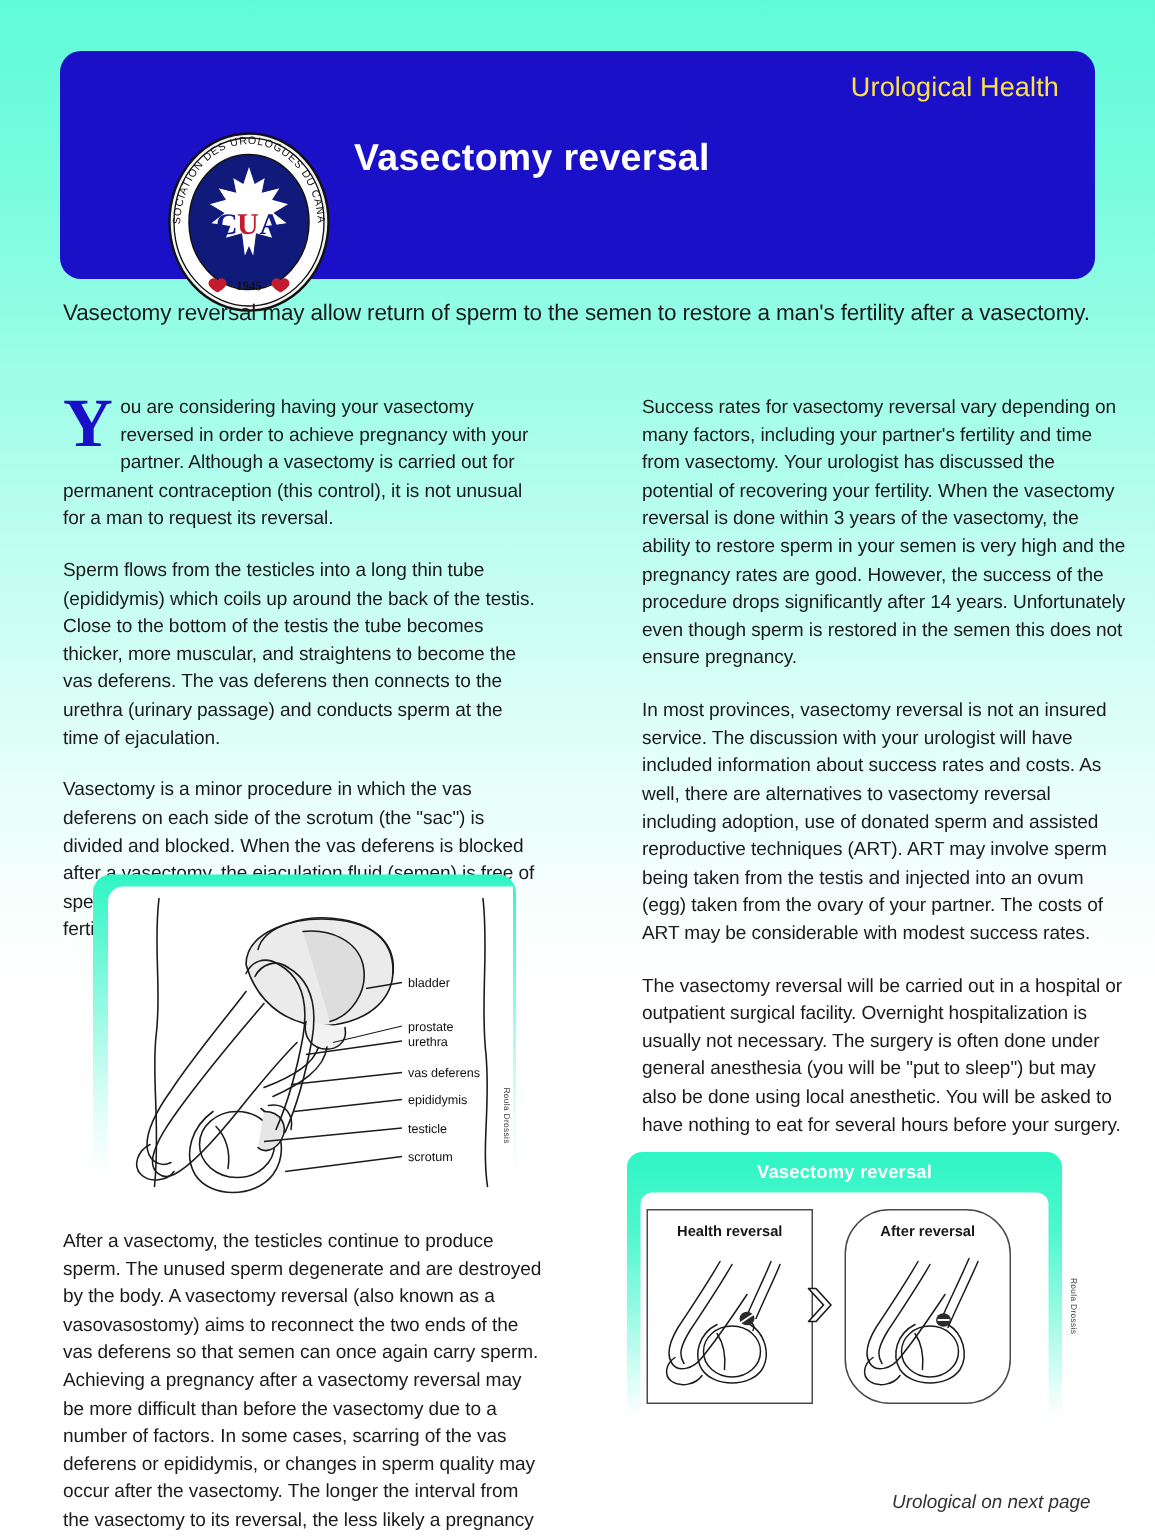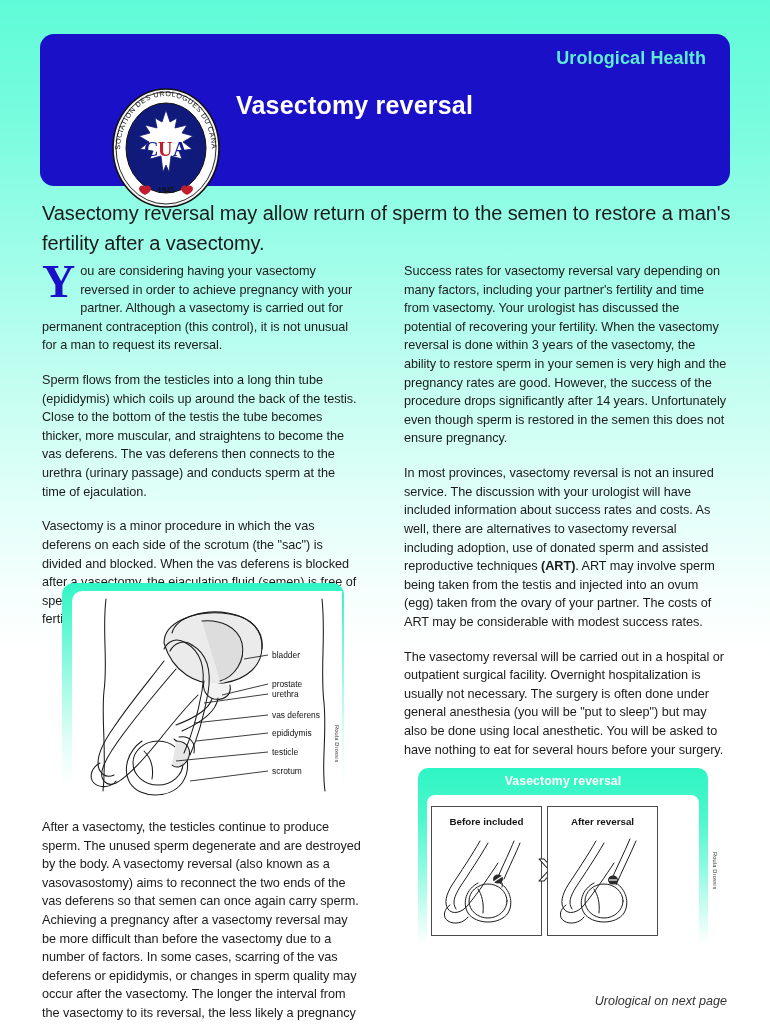--- a/index.html
+++ b/index.html
@@ -35,23 +35,23 @@
     top: 34px;
     width: 690px;
     height: 152px;
     background: #1a10c8;
     border-radius: 14px;
   }
   .header-kicker {
     position: absolute;
     right: 24px;
     top: 14px;
-    color: #5eead4;
+    color: #fde047;
     font-size: 18px;
-    font-weight: bold;
+    font-weight: normal;
     letter-spacing: 0.1px;
   }
   .header-title {
     position: absolute;
     left: 196px;
     top: 57px;
     color: #ffffff;
     font-size: 25px;
     font-weight: bold;
     letter-spacing: 0.2px;
@@ -66,48 +66,48 @@
     height: 124px;
   }
   .logo svg { display: block; }
 
   
   .intro {
     position: absolute;
     left: 42px;
     top: 198px;
     width: 690px;
-    font-size: 20px;
+    font-size: 15px;
     line-height: 1.52;
     color: #1a1a1a;
     letter-spacing: -0.1px;
   }
 
   
   .col-left {
     position: absolute;
     left: 42px;
     top: 262px;
     width: 320px;
   }
   .col-right {
     position: absolute;
-    left: 404px;
+    left: 428px;
     top: 262px;
     width: 324px;
   }
   p.body {
     margin: 0 0 16px 0;
     font-size: 12.7px;
     line-height: 1.465;
     color: #1b1b1b;
     letter-spacing: -0.05px;
   }
   p.body:last-child { margin-bottom: 0; }
-  p.body b { font-weight: bold; }
+  p.body b { font-weight: normal; }
 
   .dropcap-para {
     margin: 0 0 16px 0;
     font-size: 12.7px;
     line-height: 1.465;
     color: #1b1b1b;
     letter-spacing: -0.05px;
   }
   .dropcap {
     float: left;
@@ -199,21 +199,21 @@
   }
   .panel {
     position: absolute;
     top: 11px;
     width: 109px;
     height: 128px;
     border: 1.3px solid #4a4a4a;
     background: #ffffff;
   }
   .panel-before { left: 4px; }
-  .panel-after  { left: 120px; }
+  .panel-after  { left: 136px; border-radius: 30px; }
   .panel-label {
     position: absolute;
     top: 9px;
     left: 0;
     right: 0;
     text-align: center;
     font-size: 9.8px;
     font-weight: bold;
     color: #161616;
   }
@@ -362,21 +362,21 @@
 
   <div class="bottom-left">
     <p class="body">After a vasectomy, the testicles continue to produce sperm. The unused sperm degenerate and are destroyed by the body. A vasectomy reversal (also known as a vasovasostomy) aims to reconnect the two ends of the vas deferens so that semen can once again carry sperm. Achieving a pregnancy after a vasectomy reversal may be more difficult than before the vasectomy due to a number of factors. In some cases, scarring of the vas deferens or epididymis, or changes in sperm quality may occur after the vasectomy. The longer the interval from the vasectomy to its reversal, the less likely a pregnancy can be achieved.</p>
   </div>
 
   <div class="fig-reversal">
     <div class="fig-reversal-title">Vasectomy reversal</div>
     <div class="fig-reversal-inner">
 
       <div class="panel panel-before">
-        <div class="panel-label">Before included</div>
+        <div class="panel-label">Health reversal</div>
         <svg width="96" height="92" viewBox="0 0 96 92">
           <g fill="none" stroke="#1b1b1b" stroke-width="1" stroke-linecap="round" stroke-linejoin="round">
 
             <path d="M42,8 C34,22 22,40 14,52 C8,62 6,70 10,76 C14,82 24,80 30,72
                      C40,60 52,42 60,30"></path>
             <path d="M50,10 C42,24 30,42 22,54 C16,64 14,70 18,76"></path>
             <path d="M12,72 C6,76 4,84 10,88 C16,92 26,90 30,84"></path>
 
             <path d="M40,50 C28,56 24,70 30,80 C38,92 62,92 70,80 C76,70 72,56 62,50"></path>
             <ellipse cx="50" cy="68" rx="19" ry="17"></ellipse>

